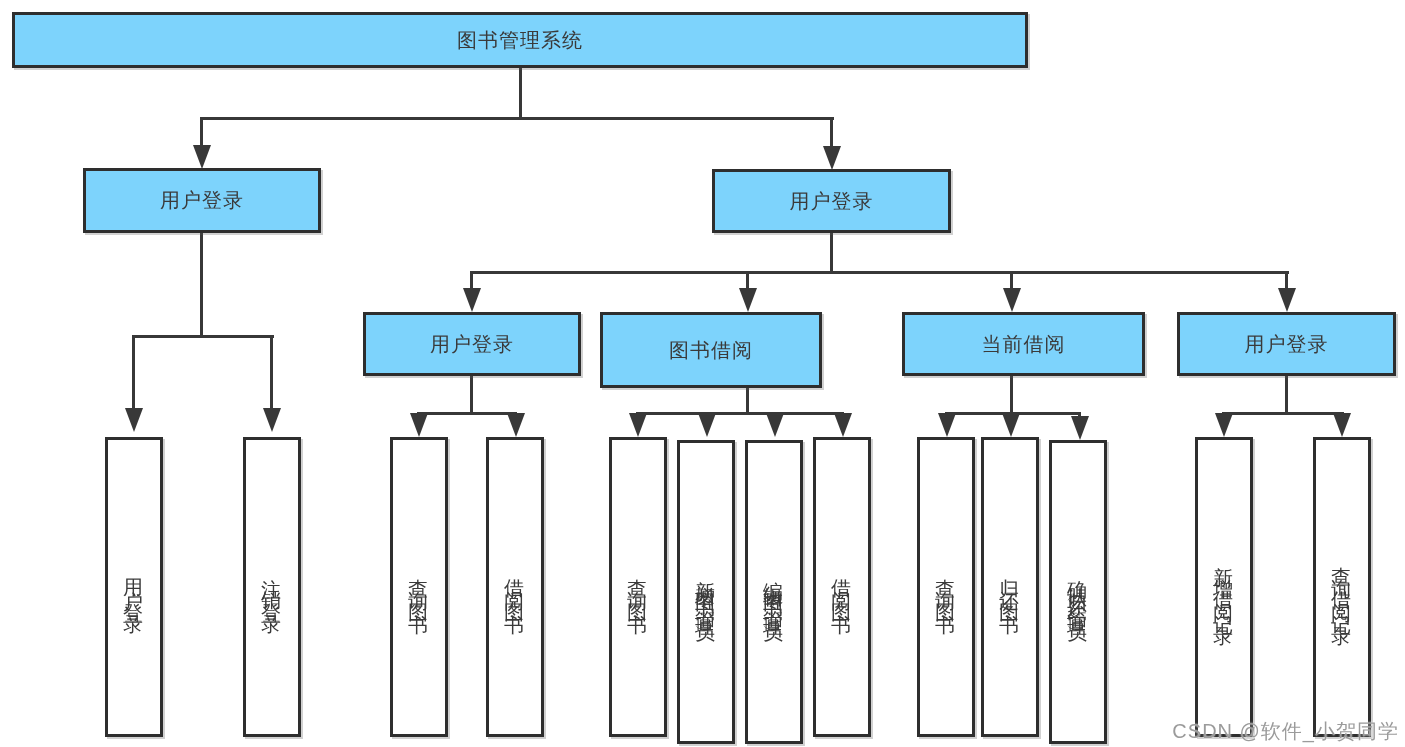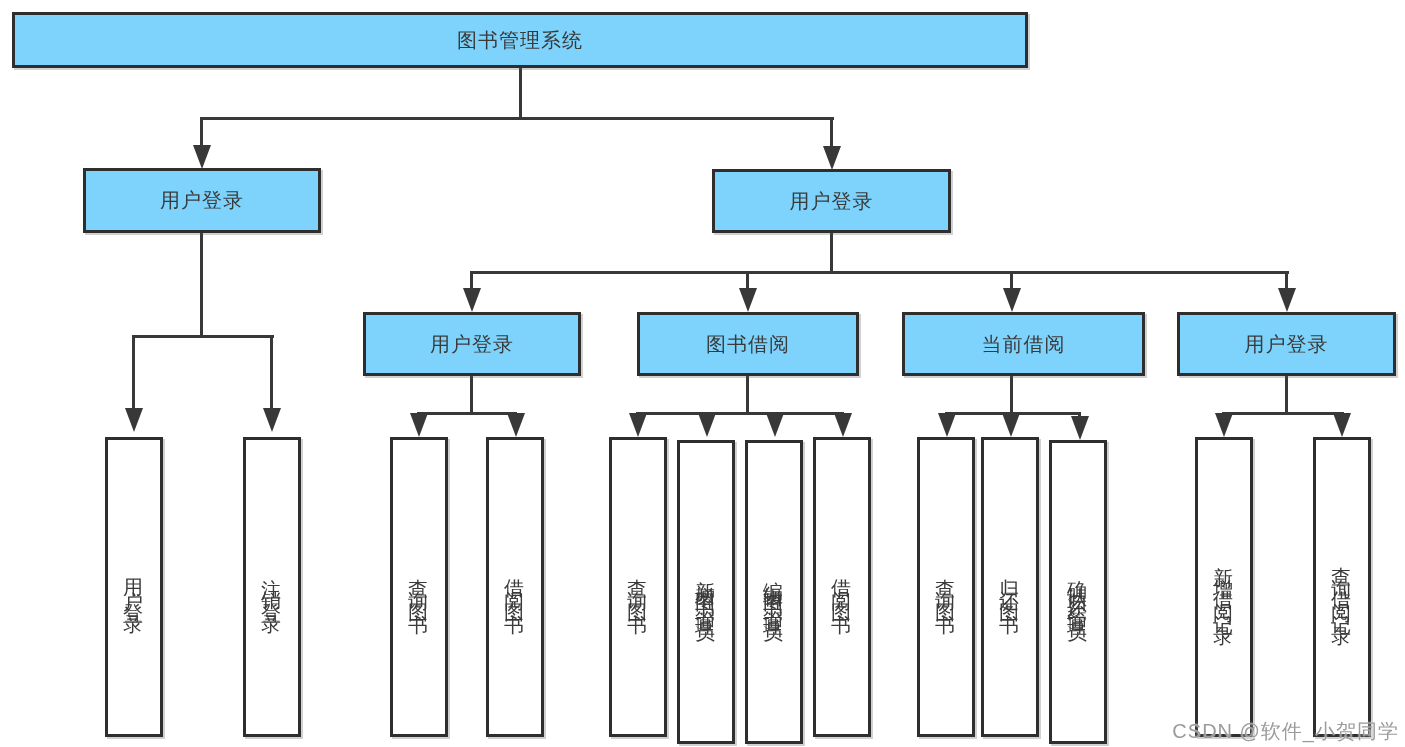--- a/index.html
+++ b/index.html
@@ -127,21 +127,21 @@
   <div class="arrow" style="left:1333px;top:413px"></div>
 
   <div class="node" style="left:12px;top:12px;width:1016px;height:56px">图书管理系统</div>
 
   <div class="node" style="left:83px;top:168px;width:238px;height:65px">用户登录</div>
 
   <div class="node" style="left:712px;top:169px;width:239px;height:64px">用户登录</div>
 
   <div class="node" style="left:363px;top:312px;width:218px;height:64px">用户登录</div>
 
-  <div class="node" style="left:637px;top:312px;width:222px;height:64px">图书借阅</div>
+  <div class="node" style="left:600px;top:312px;width:222px;height:76px">图书借阅</div>
 
   <div class="node" style="left:902px;top:312px;width:243px;height:64px">当前借阅</div>
 
   <div class="node" style="left:1177px;top:312px;width:219px;height:64px">用户登录</div>
 
   <div class="leaf" style="left:105px">
     <span style="letter-spacing: 12px;">用户登录</span>
     </div>
   <div class="leaf" style="left:243px">
     <span style="letter-spacing: 12px;">注销登录</span>

